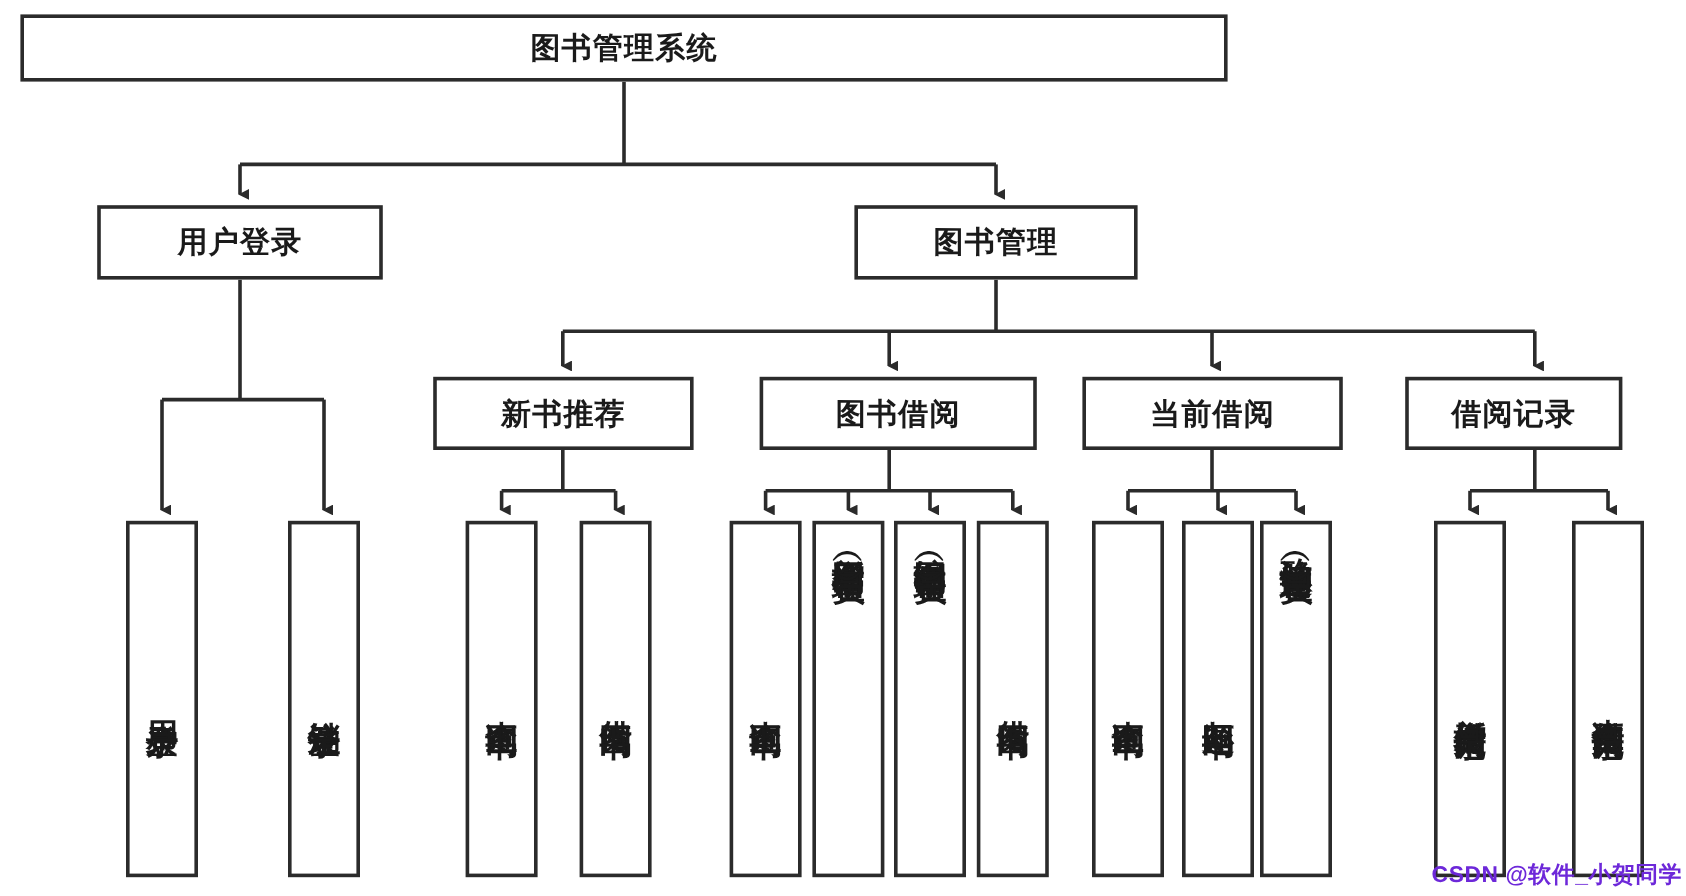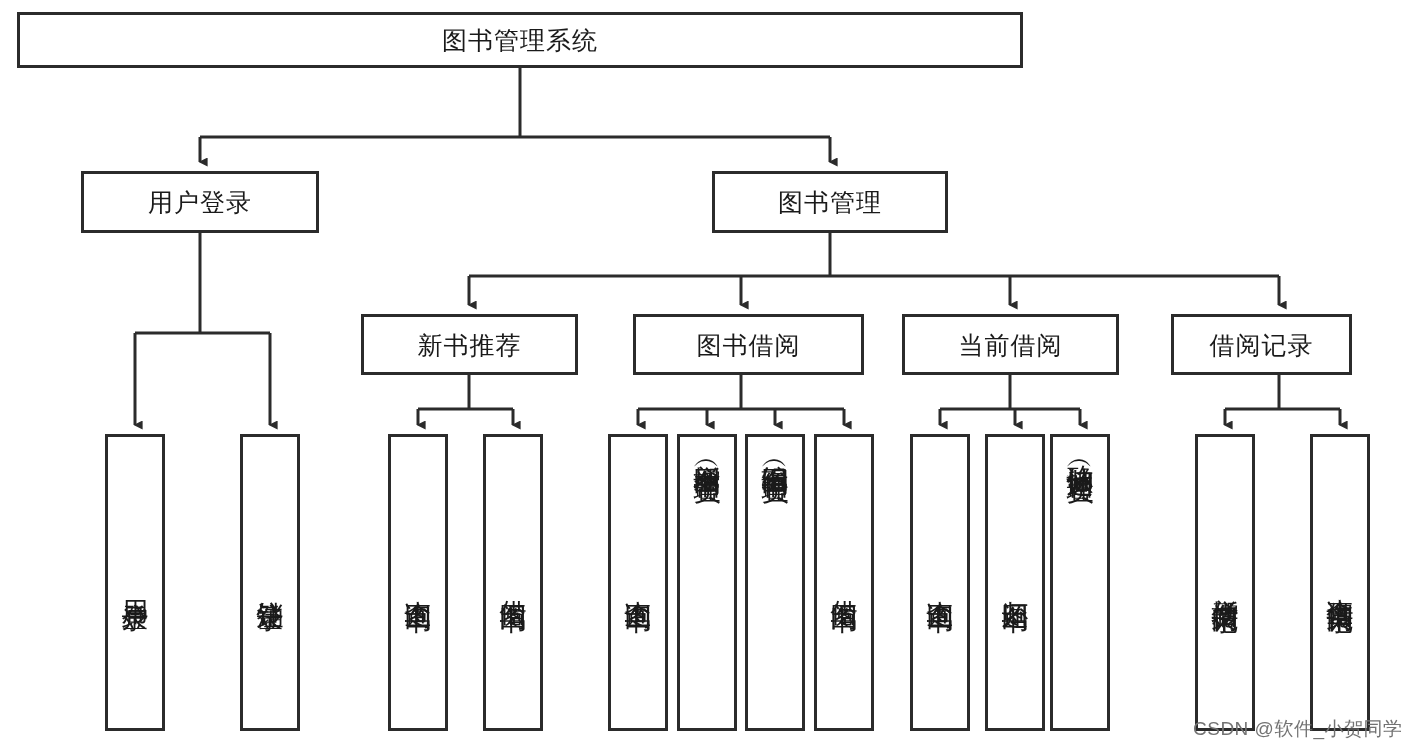--- a/index.html
+++ b/index.html
@@ -9,20 +9,21 @@
   }
   body {
     font-family: "Liberation Sans", "DejaVu Sans", sans-serif;
   }
   #canvas {
     position: relative;
     width: 1405px;
     height: 747px;
     background: #ffffff;
     overflow: hidden;
+    font-weight: bold;
   }
   svg.edges {
     position: absolute;
     left: 0;
     top: 0;
     width: 1405px;
     height: 747px;
     pointer-events: none;
   }
   .node {
@@ -54,21 +55,21 @@
     white-space: nowrap;
     color: #1a1a1a;
   }
   .node.leaf.center-v {
     align-items: center;
     padding-top: 0;
   }
   .watermark {
     position: absolute;
     font-size: 19px;
-    color: #737373;
+    color: #6d28d9;
     white-space: nowrap;
     letter-spacing: 0.5px;
   }
 </style>
 </head>
 <body>
 
 <div id="canvas">
 
   <svg class="edges" viewBox="0 0 1405 747">

